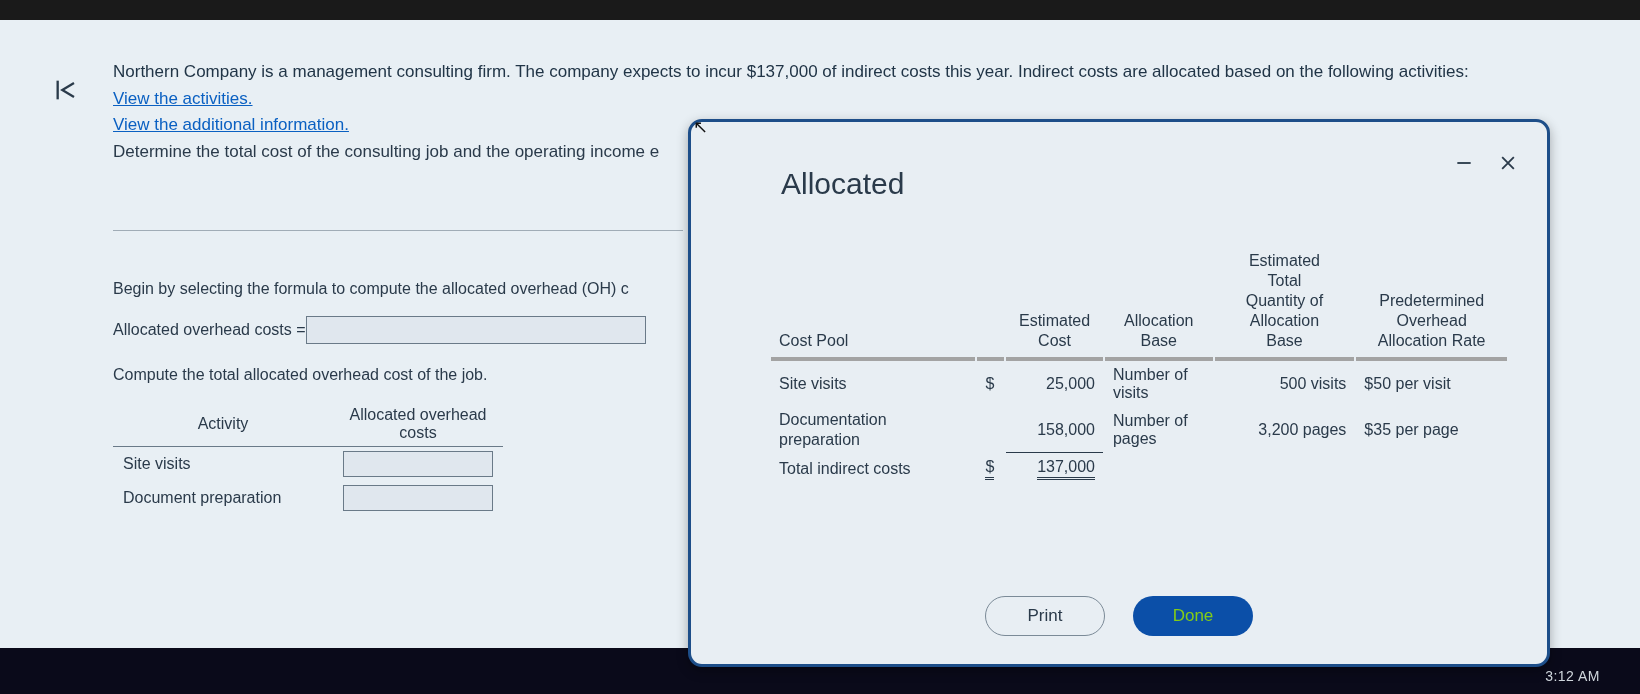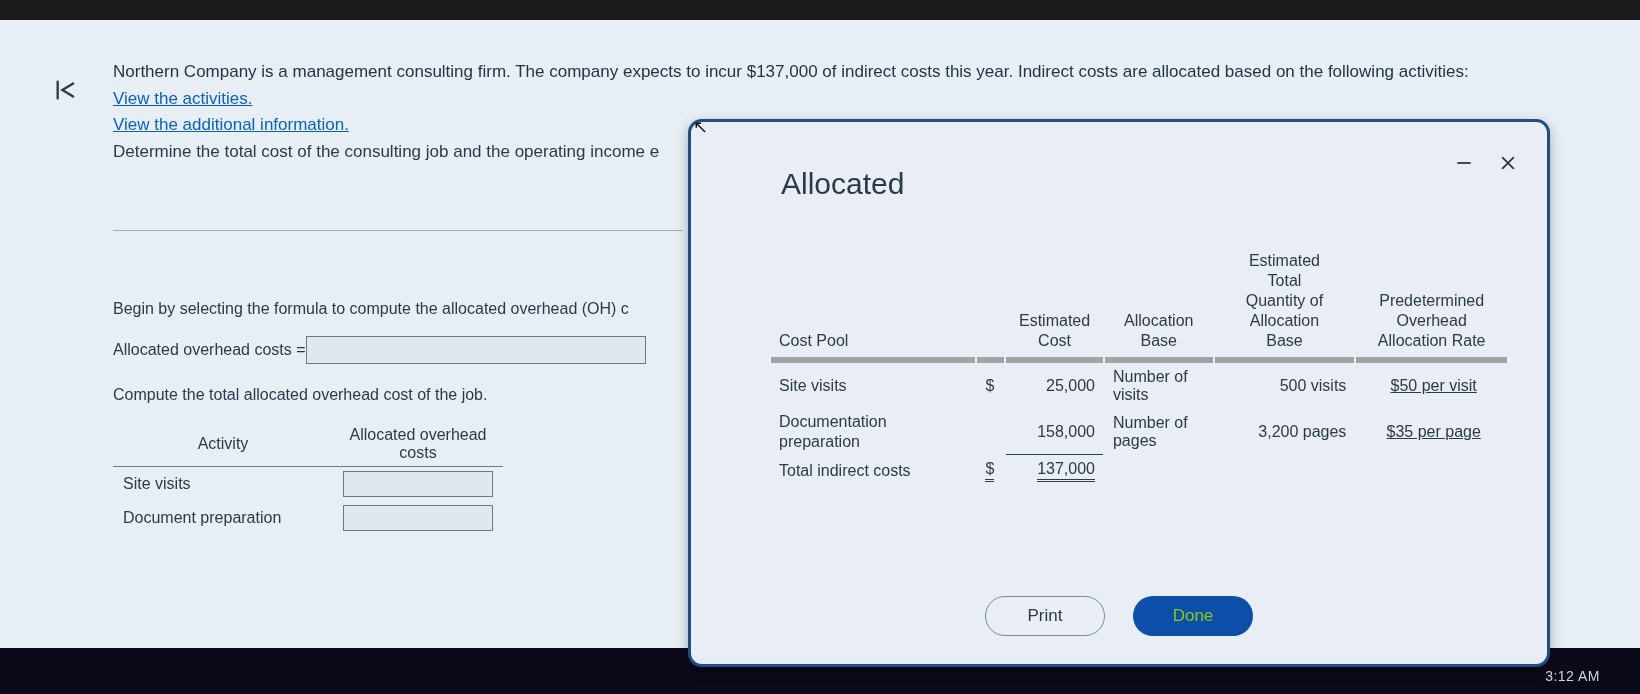--- a/index.html
+++ b/index.html
@@ -5,21 +5,21 @@
     * { box-sizing: border-box; margin: 0; padding: 0; }
     html, body { width: 1640px; height: 694px; overflow: hidden; font-family: Arial, sans-serif; }
     body { background: linear-gradient(to bottom, #1a1a1a 0px, #1a1a1a 20px, #e8eff4 20px, #e8eff4 648px, #0a0a1a 648px, #0a0a1a 694px); }
     .main-panel { position: absolute; top: 20px; left: 0; right: 0; bottom: 46px; background: #e8eff4; }
     .kbtn { position: absolute; top: 55px; left: 52px; width: 30px; height: 30px; display: flex; align-items: center; justify-content: center; color: #2a3a4a; }
     .kbtn svg { width: 28px; height: 28px; stroke: #2a3a4a; stroke-width: 2; fill: none; }
     .prob { position: absolute; top: 40px; left: 113px; width: 1400px; color: #213547; font-size: 17px; line-height: 1.45; }
     .prob a { color: #0a60c2; text-decoration: underline; display: inline-block; margin-top: 2px; }
     .instr { color: #2a3a4a; margin-top: 2px; }
     .body-area { position: absolute; top: 260px; left: 113px; width: 590px; color: #2a3a4a; font-size: 16px; }
-    .body-area .row { margin-bottom: 18px; margin-top: 20px; }
+    .body-area .row { margin-bottom: 18px; }
     .formula-row { display: flex; align-items: center; margin-bottom: 22px; }
     .formula-row .sel { width: 340px; height: 28px; border: 1px solid #6a7a88; background: #e0e7ee; }
     .mini-label { margin-bottom: 6px; }
     .oh-table { border-collapse: collapse; }
     .oh-table th, .oh-table td { padding: 4px 10px; font-weight: normal; text-align: left; }
     .oh-table th { text-align: center; }
     .oh-table .hdr { border-bottom: 1px solid #6a7a88; }
     .oh-table input { width: 150px; height: 26px; border: 1px solid #6a7a88; background: #e0e7ee; }
     .hr { position:absolute; top:210px; left:113px; width:570px; border-top:1px solid #a0acb6; }
 
@@ -32,26 +32,26 @@
     }
     .cursor { position:absolute; top:-6px; left:2px; font-size:18px; color:#111;}
     .modal .titlebar { position: absolute; top: 45px; left: 90px; font-size: 30px; color: #2a3a4a; }
     .modal .wctl { position: absolute; top: 30px; right: 28px; display: flex; gap: 22px; align-items: center; color: #2a3a4a; }
     .modal .wctl span { display:inline-flex; width:22px; height:22px; align-items:center; justify-content:center; }
     .modal .wctl svg { width:20px; height:20px; stroke:#2a3a4a; stroke-width:2.2; fill:none; }
     .ctable {
       position: absolute; top: 125px; left: 78px; width: 740px;
       color: #2a3a4a; font-size: 16px;
     }
-    .ctable tr.head td { vertical-align: bottom; padding: 2px 8px 6px 8px; border-bottom: 6px solid #a3a3a3; text-align: center; line-height:1.25; }
+    .ctable tr.head td { vertical-align: bottom; padding: 2px 8px 6px 8px; border-bottom: 4px solid #a3a3a3; text-align: center; line-height:1.25; }
     .ctable tr.head td:first-child { text-align: left; }
     .ctable td { padding: 3px 8px; vertical-align: middle; }
     .ctable .curr { text-align:left; width:18px;}
     .ctable .num { text-align: right; }
-    .ctable .rate { text-align: center; padding-right: 4px; text-decoration: underline; }
+    .ctable .rate { text-align: left; padding-right: 4px; }
     .underline-single { border-bottom: 1px solid #2a3a4a; }
     .total-row .num { position: relative; }
     .dbl { display:inline-block; border-bottom:3px double #2a3a4a; padding-bottom:1px; }
 
     .modal-foot { position: absolute; bottom: 28px; left: 0; right: 0; display: flex; justify-content: center; gap: 28px; }
     .btn { min-width: 120px; height: 40px; border-radius: 20px; display: flex; align-items: center; justify-content: center; font-size: 17px; cursor: pointer; }
     .btn-outline { background: #e8eef3; border: 1.5px solid #7b8a97; color: #2a3a4a; }
     .btn-primary { background: #0b4fa8; color: #84cc16; border: none; }
 
     .clock { position:absolute; right: 40px; bottom: 10px; color:#cfd6dc; font-size:14px; letter-spacing:.5px; }

